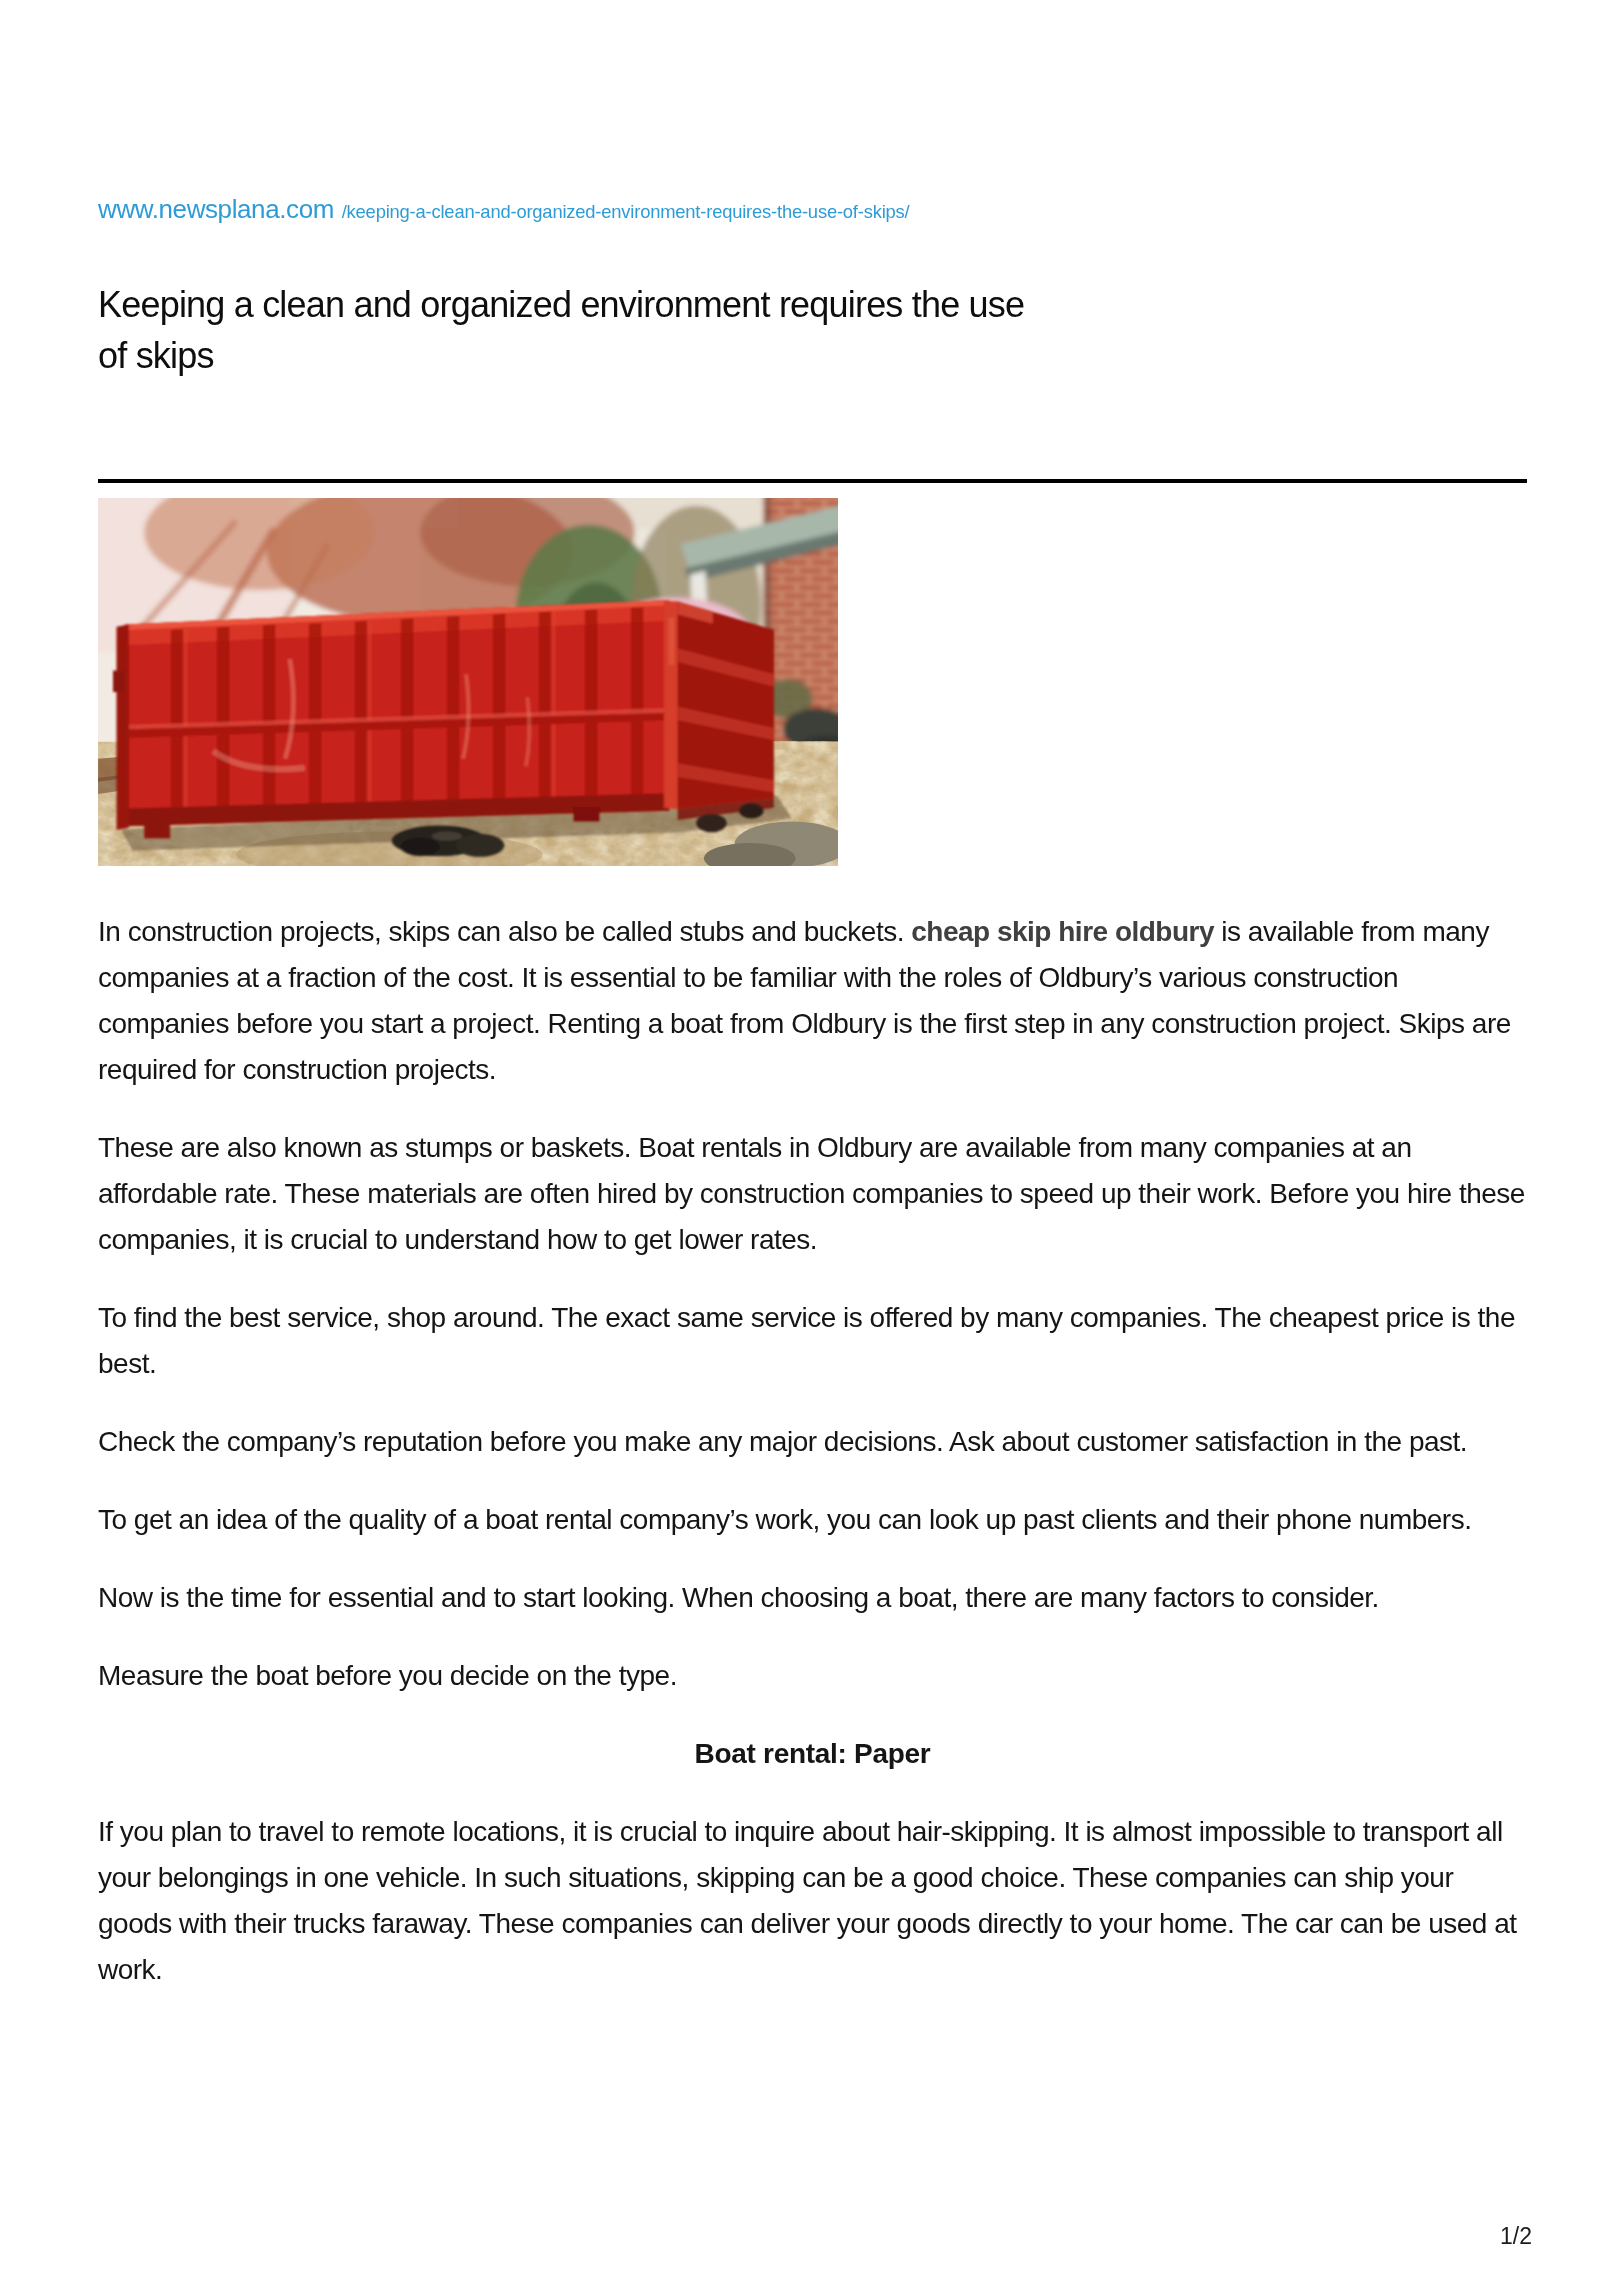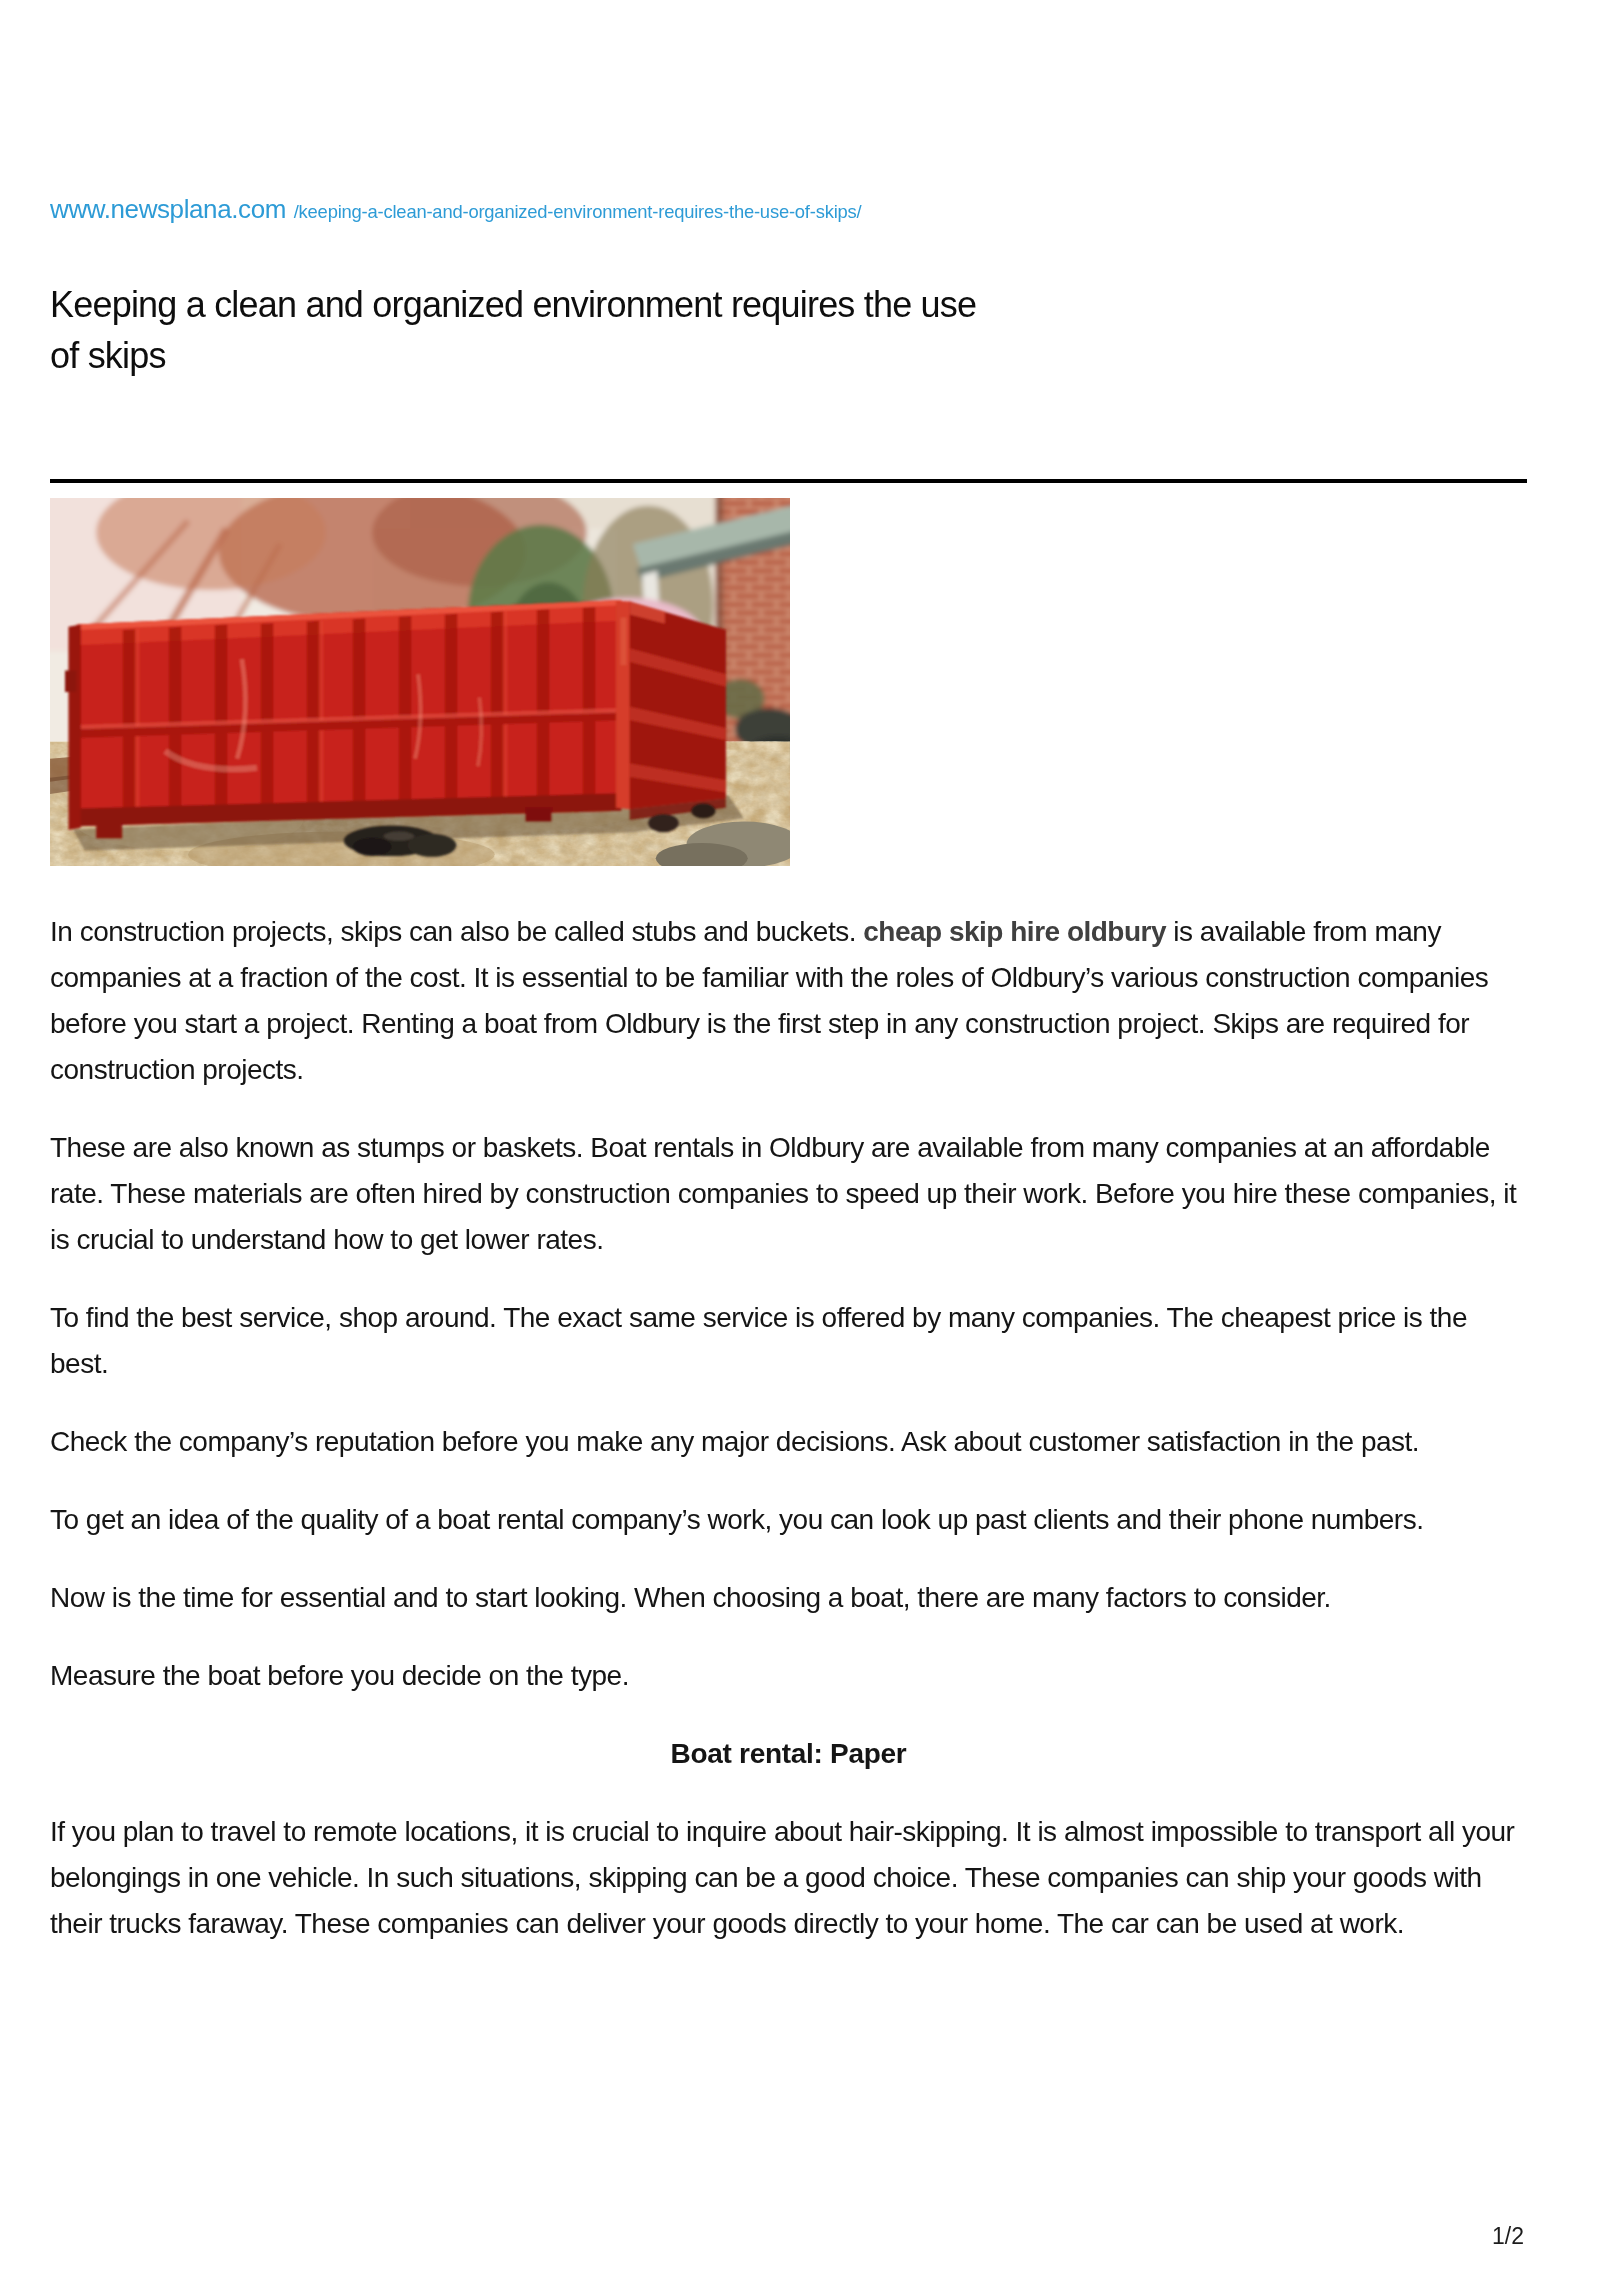--- a/index.html
+++ b/index.html
@@ -5,21 +5,21 @@
   * { margin: 0; padding: 0; box-sizing: border-box; }
   html, body { width: 1622px; height: 2295px; }
   body {
     background: #ffffff;
     font-family: "Liberation Sans", "DejaVu Sans", sans-serif;
     color: #161616;
     position: relative;
     overflow: hidden;
   }
   .content {
-    padding: 194px 95px 0 50px;
+    padding: 194px 95px 0 98px;
   }
   .source-line { line-height: 31px; white-space: nowrap; }
   .source-domain {
     color: #2d9bd6;
     font-size: 26px;
     letter-spacing: -0.4px;
     text-decoration: none;
     cursor: pointer;
   }
   .source-path {
@@ -61,21 +61,21 @@
   .article-body h3 { font-weight: 700; letter-spacing: -0.3px; text-align: center; }
   a.inline-link {
     color: #404040;
     font-weight: 700;
     text-decoration: none;
     cursor: pointer;
   }
   .page-number {
     position: absolute;
     top: 2223px;
-    right: 98px;
+    right: 90px;
     font-size: 23px;
     letter-spacing: 0;
     color: #1c1c1c;
   }
 </style>
 </head>
 <body>
 
 <div class="content">
 

